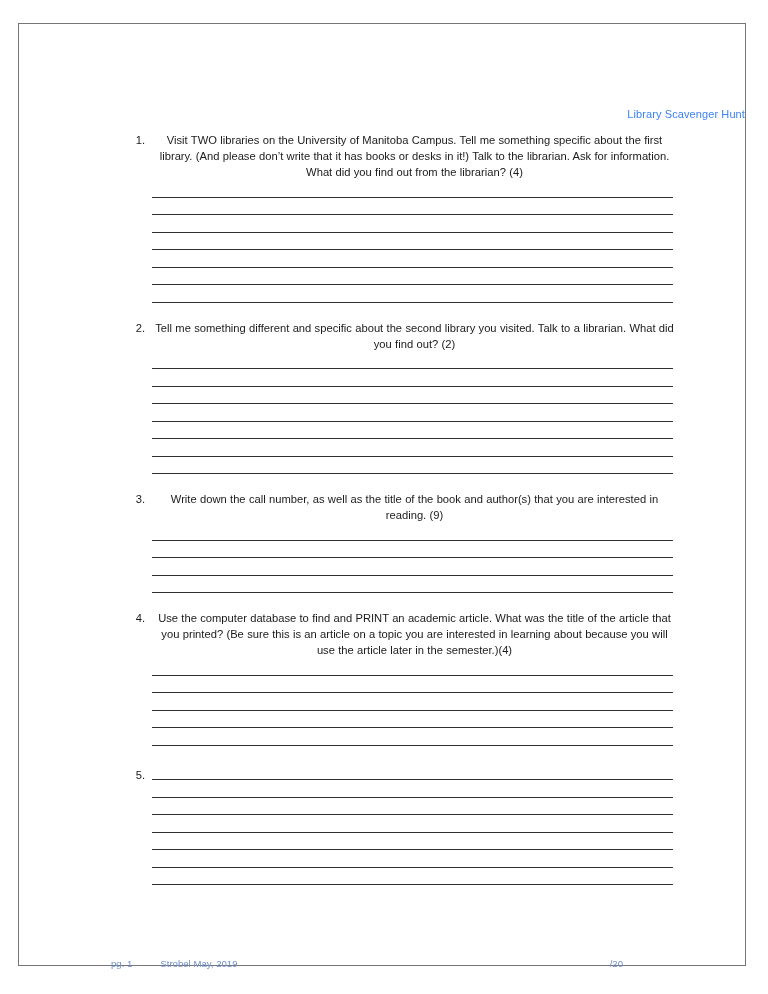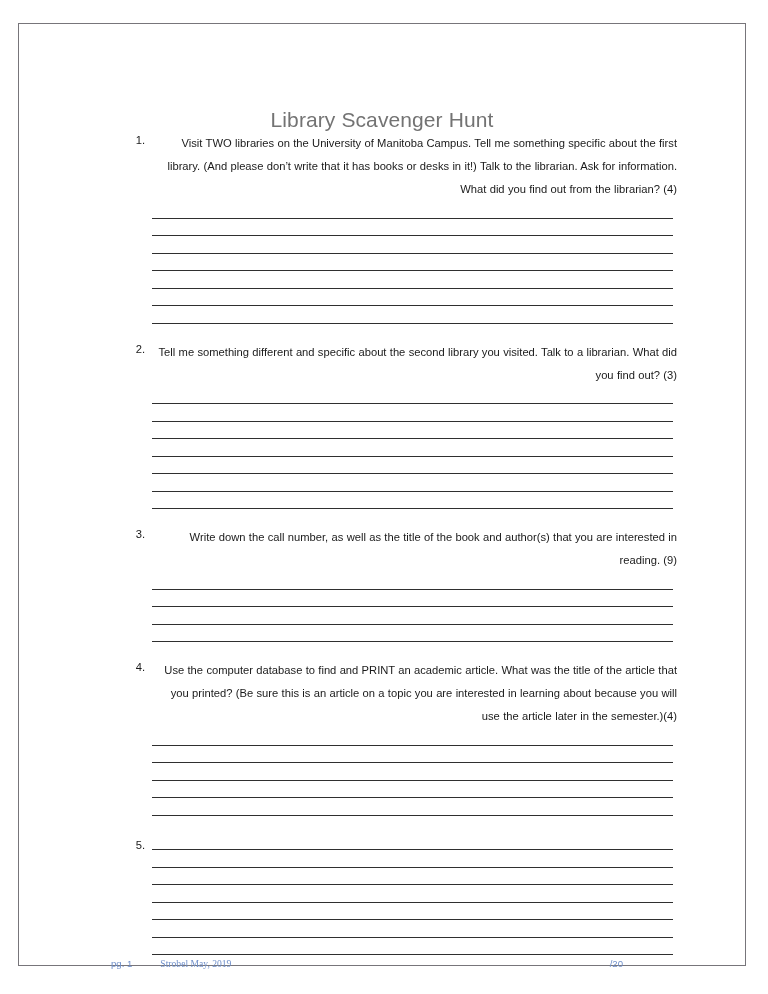--- a/index.html
+++ b/index.html
@@ -42,23 +42,23 @@
     right: 0;
     bottom: 0;
   }
 
   
   .doc-title {
     position: absolute;
     left: 0;
     right: 0;
     top: 84px;
-    text-align: center;
-    font-size: 21px;
-    color: #737373;
+    text-align: right;
+    font-size: 11px;
+    color: #3b82f6;
     letter-spacing: 0.1px;
     font-weight: 400;
     white-space: nowrap;
   }
 
   
   .questions {
     position: absolute;
     left: 92px;
     top: 108px;
@@ -76,23 +76,23 @@
     top: 0;
     width: 16px;
     text-align: right;
     font-size: 11.2px;
     color: #1a1a1a;
     line-height: 17.6px;
   }
 
   .q-text {
     font-size: 11.2px;
-    line-height: 23px;
+    line-height: 16px;
     color: #1a1a1a;
-    text-align: right;
+    text-align: center;
     word-spacing: 0.2px;
   }
 
   
   .answer-lines {
     margin-top: 4px;
   }
   .answer-line {
     height: 17.5px;
     position: relative;
@@ -126,21 +126,20 @@
     left: 0;
     top: 0;
     white-space: nowrap;
   }
   .footer-pg {
     display: inline-block;
     margin-right: 28px;
   }
   .footer-author {
     display: inline-block;
-    font-family: Liberation Serif, serif;
   }
   .footer-right {
     position: absolute;
     right: 74px;
     top: 0;
     white-space: nowrap;
   }
 </style>
 </head>
 <body>
@@ -161,21 +160,21 @@
               <div class="answer-line"></div>
               <div class="answer-line"></div>
               <div class="answer-line"></div>
               <div class="answer-line"></div>
               <div class="answer-line"></div>
             </div>
           </div>
           <div class="q-gap"></div>
           <div class="question">
             <div class="q-number">2.</div>
-            <div class="q-text">Tell me something different and specific about the second library you visited. Talk to a librarian. What did you find out?   (3)</div>
+            <div class="q-text">Tell me something different and specific about the second library you visited. Talk to a librarian. What did you find out?   (2)</div>
             <div class="answer-lines">
               <div class="answer-line"></div>
               <div class="answer-line"></div>
               <div class="answer-line"></div>
               <div class="answer-line"></div>
               <div class="answer-line"></div>
               <div class="answer-line"></div>
               <div class="answer-line"></div>
             </div>
           </div>

